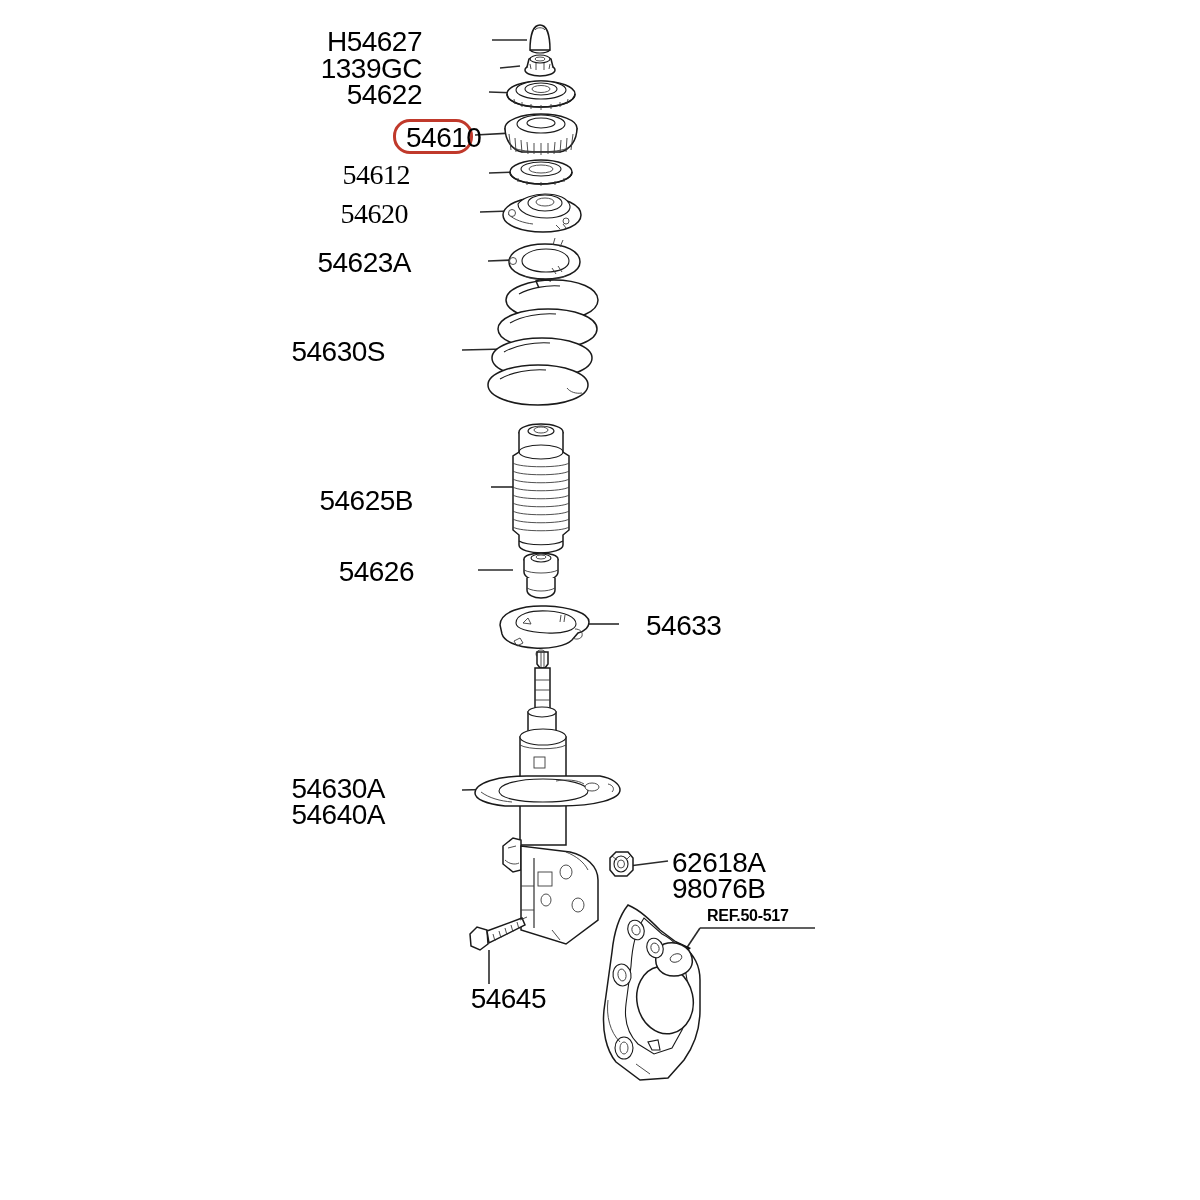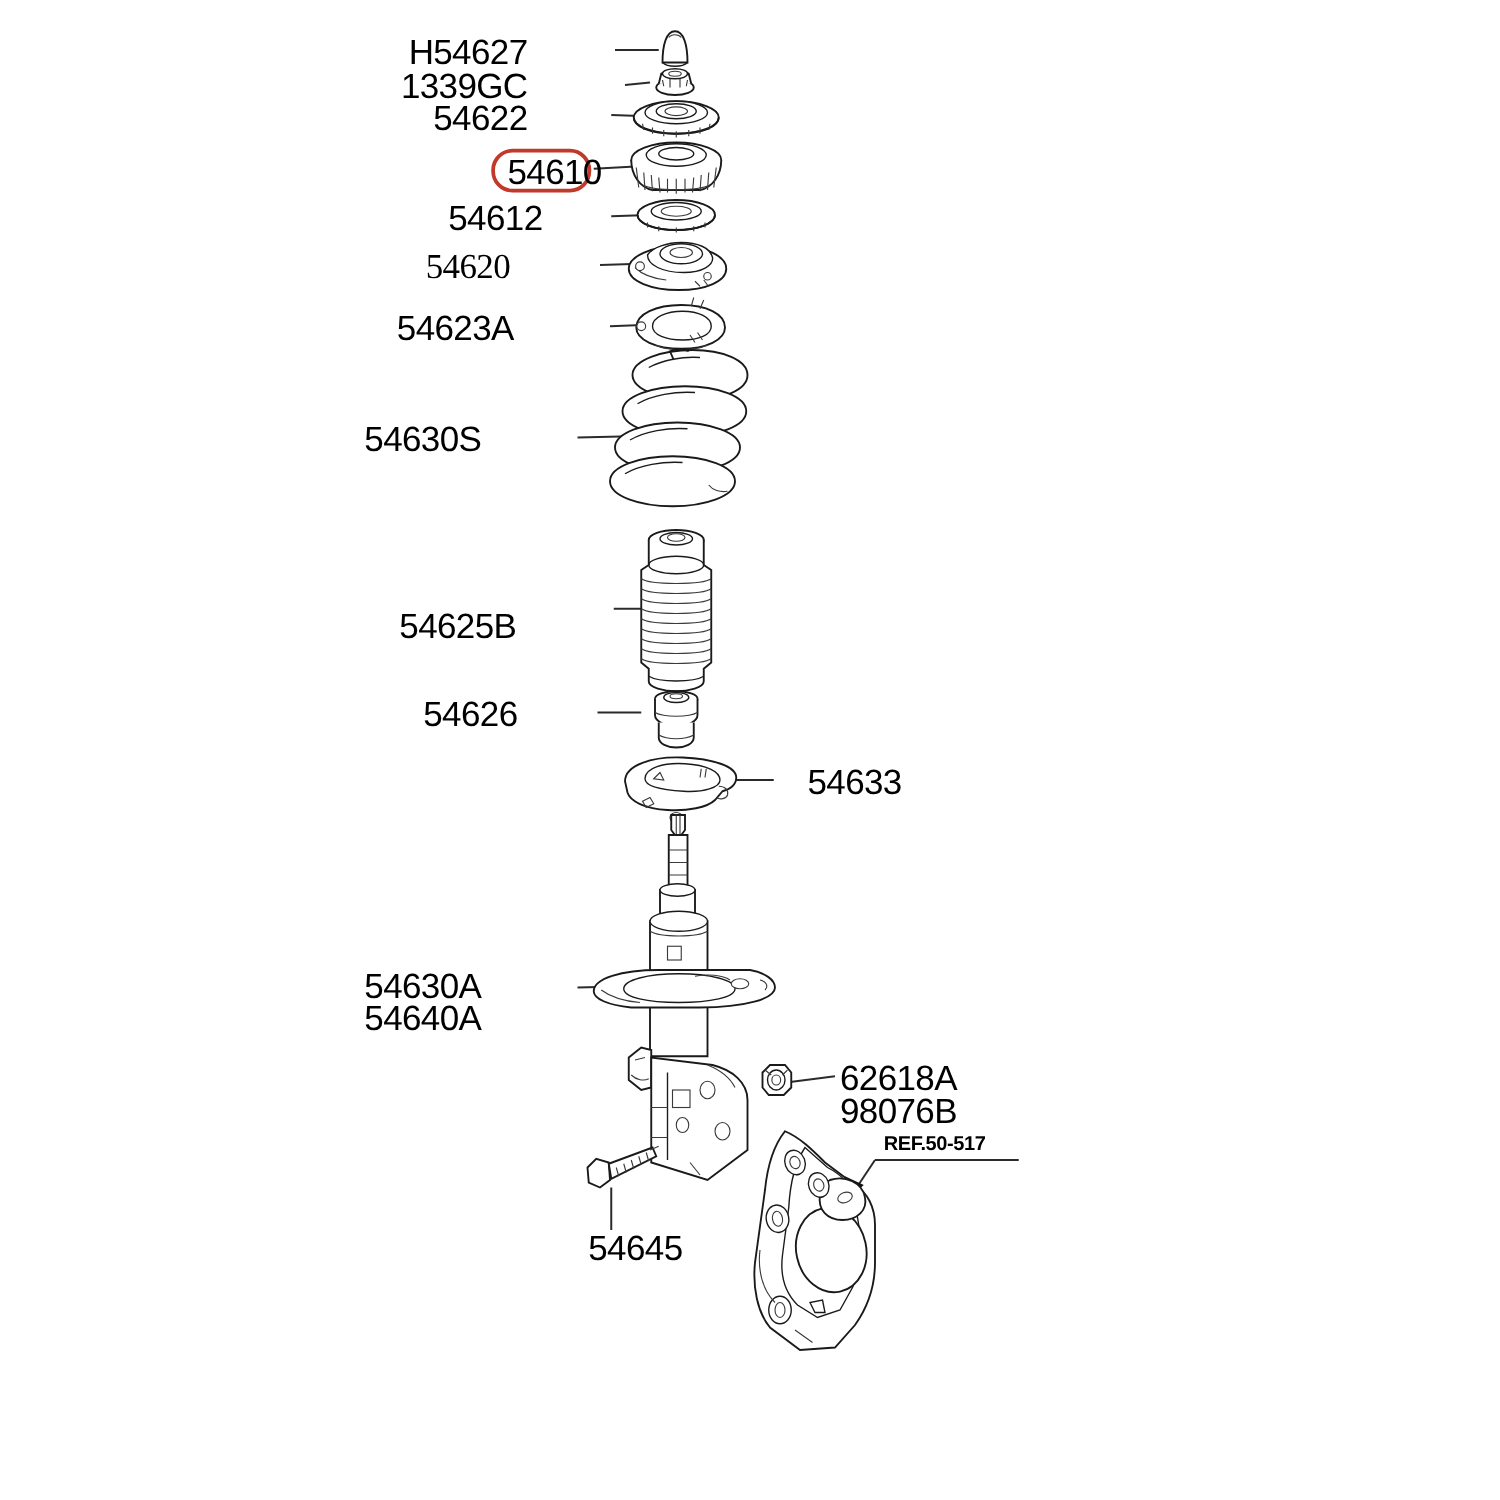--- a/index.html
+++ b/index.html
@@ -305,21 +305,21 @@
   </div>
 
   <div class="part-label" style="left:308px; top:80px; width:114px;">
     <span>54622</span>
   </div>
 
   <div class="part-label highlighted" style="left:393px; top:119px; width:80px; height:35px;border-radius:17px;">
     <span>54610</span>
   </div>
 
-  <div class="part-label" style="left:320px; top:160px; width:114px;">
+  <div class="part-label" style="left:296px; top:160px; width:114px;font-family:Liberation Serif, serif;">
     <span>54612</span>
   </div>
 
   <div class="part-label" style="left:294px; top:199px; width:114px;font-family:Liberation Serif, serif;">
     <span>54620</span>
   </div>
 
   <div class="part-label" style="left:270px; top:248px; width:141px;">
     <span>54623A</span>
   </div>

